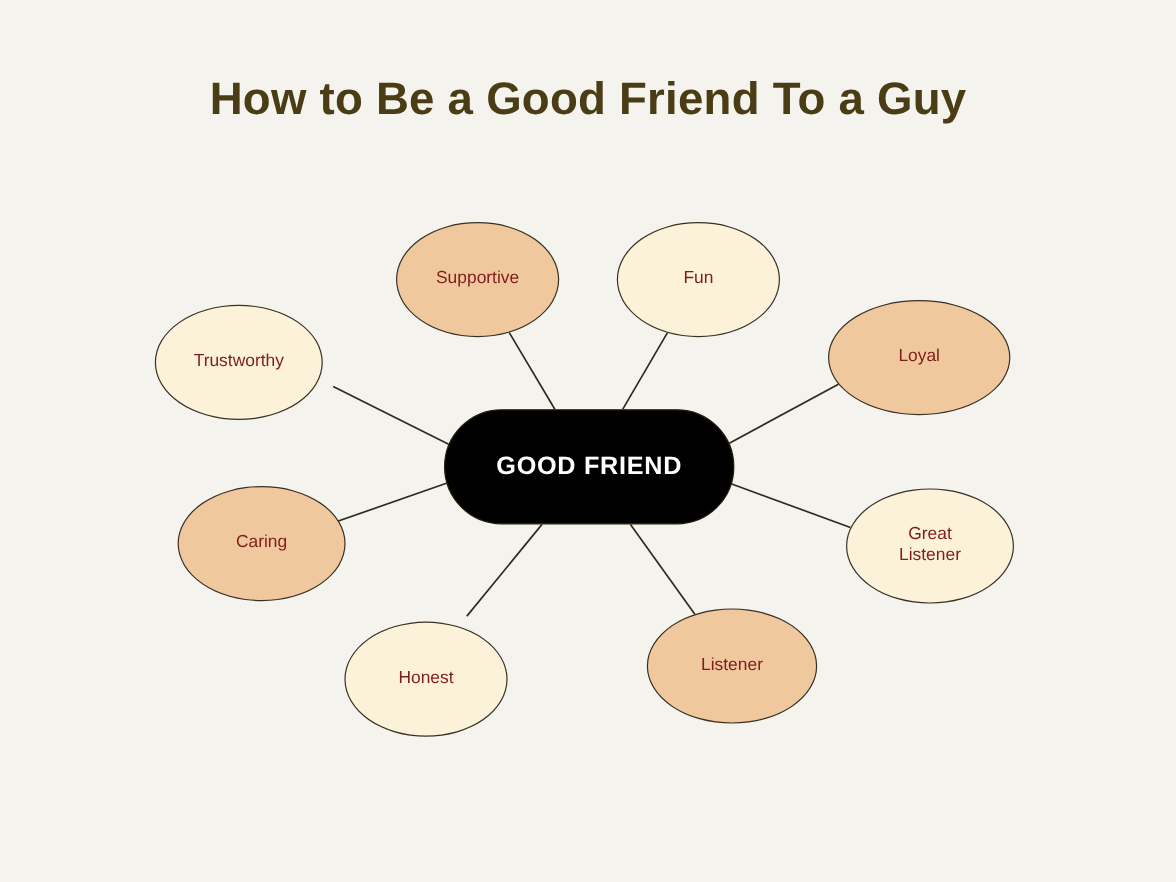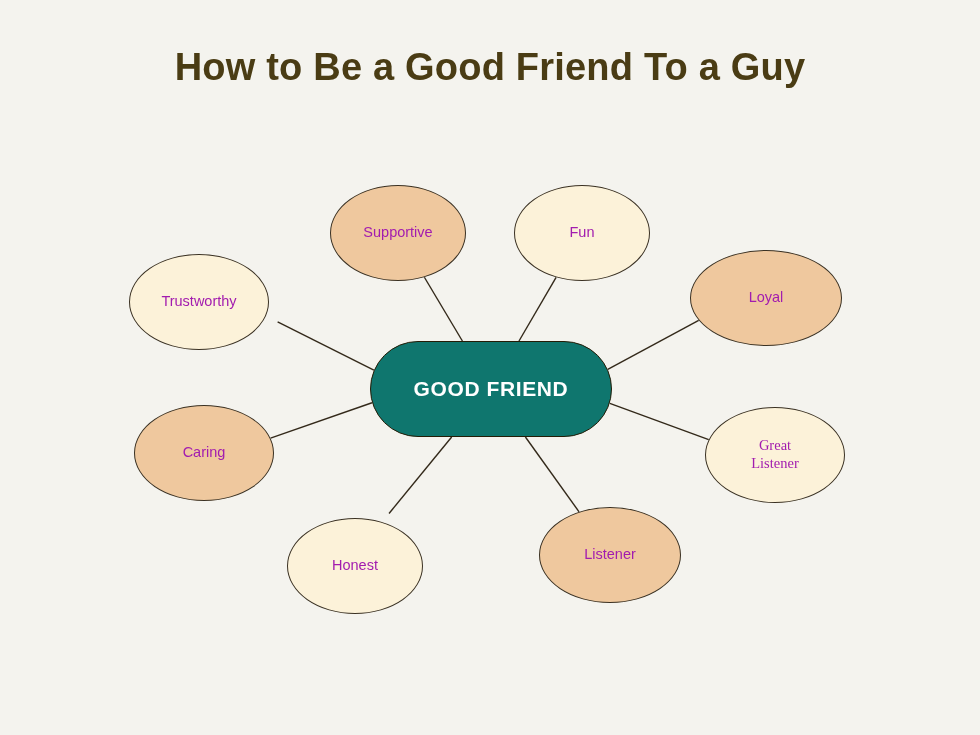--- a/index.html
+++ b/index.html
@@ -16,21 +16,21 @@
   }
   #diagram-canvas {
     position: absolute;
     top: 0;
     left: 0;
     width: 980px;
     height: 735px;
   }
   .page-title {
     position: absolute;
-    top: 46px;
+    top: 62px;
     left: 0;
     width: 980px;
     text-align: center;
     font-size: 38px;
     font-weight: bold;
     color: #4a3c14;
     letter-spacing: 0.2px;
     font-family: "Liberation Sans", sans-serif;
   }
   #connector-layer {
@@ -40,21 +40,21 @@
   }
   .node {
     position: absolute;
     box-sizing: border-box;
     display: flex;
     align-items: center;
     justify-content: center;
     text-align: center;
     line-height: 1.22;
     font-size: 14.5px;
-    color: #a21caf;
+    color: #7f1d1d;
     border: 1.4px solid #3a3123;
     border-radius: 50%;
   }
   .node.tan  { background: #efc89e; }
   .node.cream{ background: #fcf2d9; }
   .hub {
     position: absolute;
     box-sizing: border-box;
     display: flex;
     align-items: center;
@@ -90,34 +90,34 @@
   <div id="nodes-layer">
       <div class="node tan" style="left: 330px; top: 185px; width: 136px; height: 96px; background: rgb(239, 200, 158);">
         <span class="node-label">Supportive</span>
       </div>
       <div class="node cream" style="left: 514px; top: 185px; width: 136px; height: 96px; background: rgb(252, 242, 217);">
         <span class="node-label">Fun</span>
       </div>
       <div class="node tan" style="left: 690px; top: 250px; width: 152px; height: 96px; background: rgb(239, 200, 158); justify-content: center;">
         <span class="node-label">Loyal</span>
       </div>
-      <div class="node cream" style="left: 705px; top: 407px; width: 140px; height: 96px; background: rgb(252, 242, 217); font-family: Liberation Serif, serif;">
+      <div class="node cream" style="left: 705px; top: 407px; width: 140px; height: 96px; background: rgb(252, 242, 217);">
         <span class="node-label" style="max-width: 72px;">Great Listener</span>
       </div>
       <div class="node tan" style="left: 539px; top: 507px; width: 142px; height: 96px; background: rgb(239, 200, 158);">
         <span class="node-label">Listener</span>
       </div>
       <div class="node cream" style="left: 287px; top: 518px; width: 136px; height: 96px; background: rgb(252, 242, 217);">
         <span class="node-label">Honest</span>
       </div>
-      <div class="node tan" style="left: 134px; top: 405px; width: 140px; height: 96px; background: rgb(239, 200, 158);">
+      <div class="node tan" style="left: 148px; top: 405px; width: 140px; height: 96px; background: rgb(239, 200, 158);">
         <span class="node-label">Caring</span>
       </div>
       <div class="node cream" style="left: 129px; top: 254px; width: 140px; height: 96px; background: rgb(252, 242, 217);">
         <span class="node-label">Trustworthy</span>
       </div>
     </div>
 
-  <div class="hub" id="hub-node" style="left: 370px; top: 341px; width: 242px; height: 96px; background: #0f766e; color: rgb(255, 255, 255);">
+  <div class="hub" id="hub-node" style="left: 370px; top: 341px; width: 242px; height: 96px; background: #000000; color: rgb(255, 255, 255);">
     <span class="node-label">GOOD FRIEND</span>
   </div>
 
 </div>
 
 </body></html>

